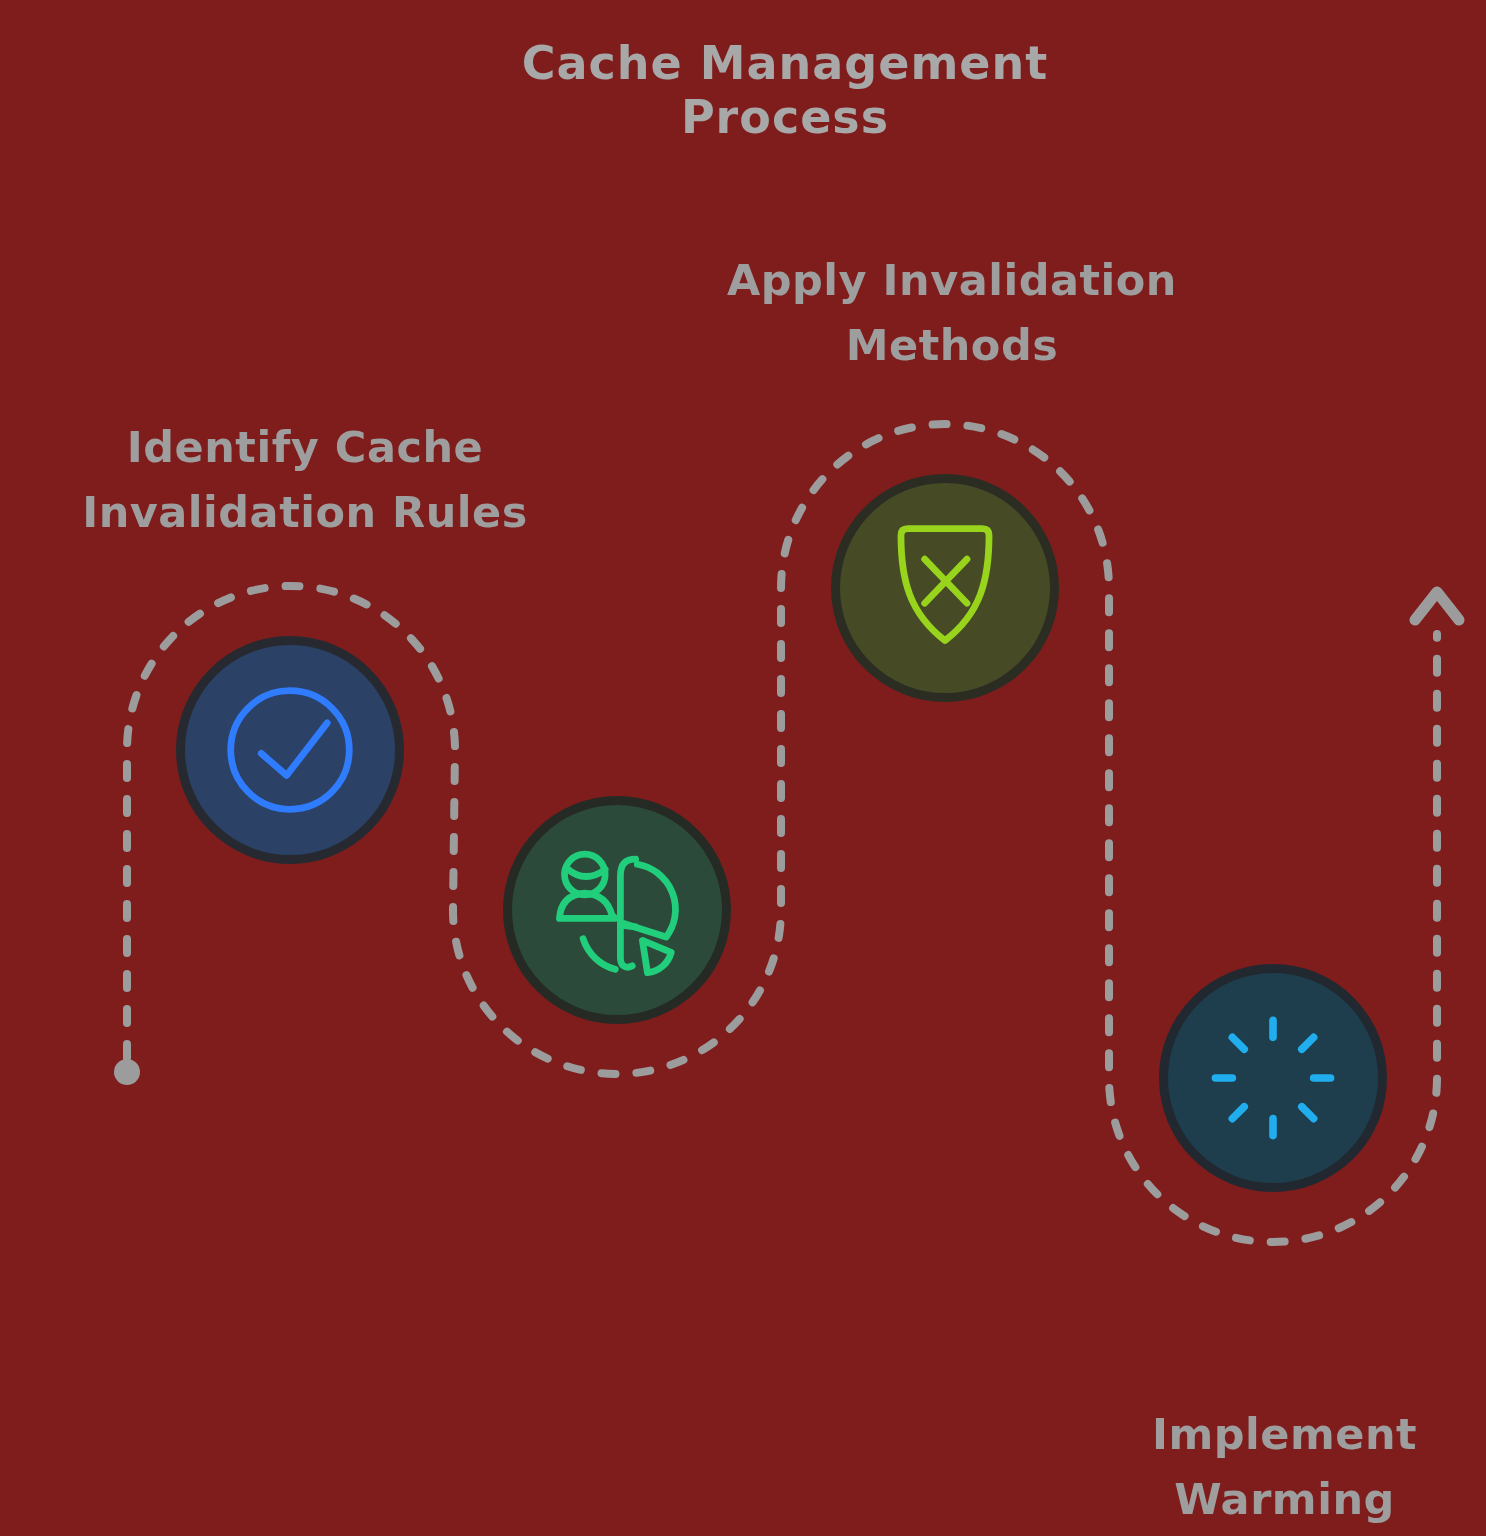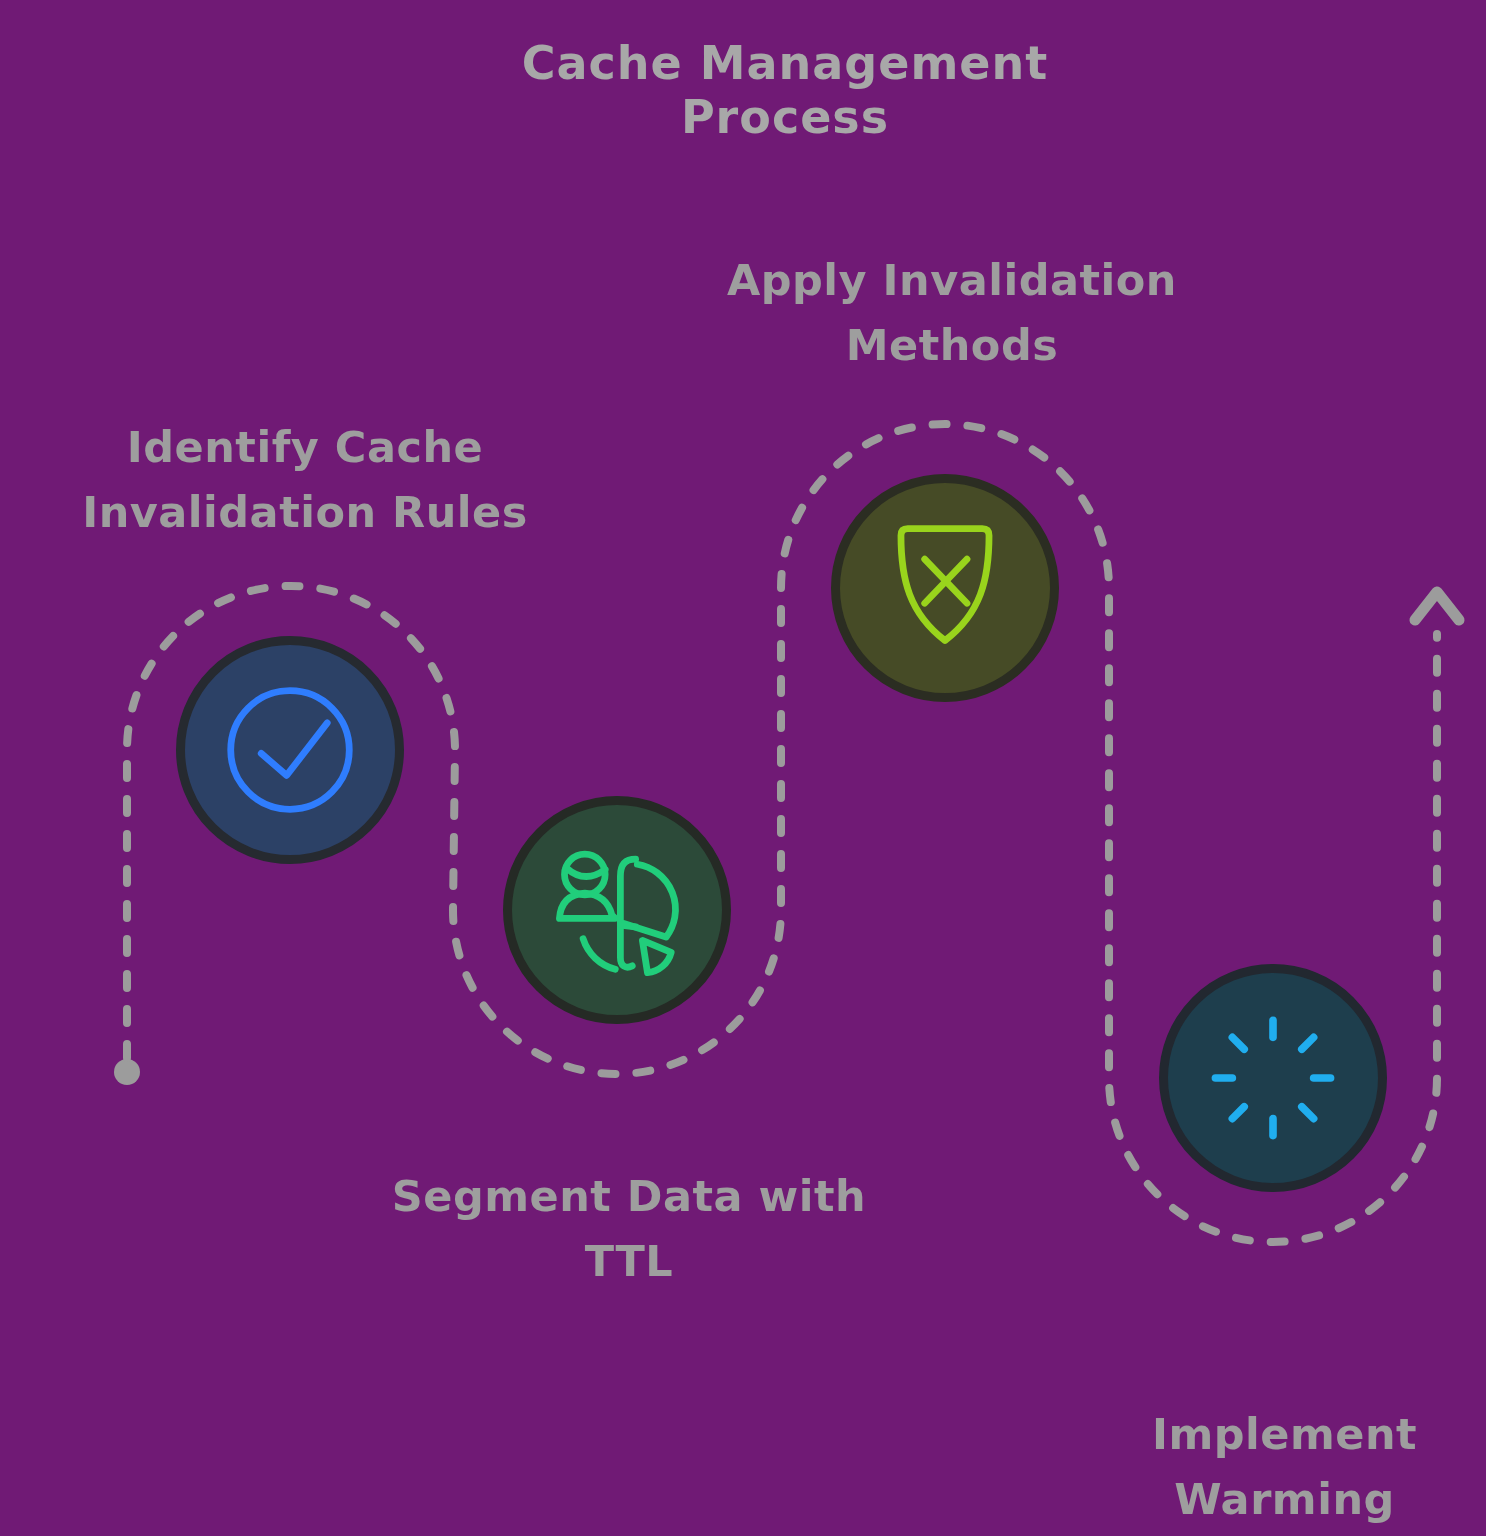--- a/index.html
+++ b/index.html
@@ -4,21 +4,21 @@
 <style>
   html, body {
     margin: 0;
     padding: 0;
     background: #000000;
   }
   .stage {
     position: relative;
     width: 1486px;
     height: 1536px;
-    background: #701a75;
+    background: #7f1d1d;
     overflow: hidden;
     font-family: "DejaVu Sans", "Liberation Sans", sans-serif;
   }
   .diagram-title {
     position: absolute;
     left: 410px;
     top: 36px;
     width: 750px;
     margin: 0;
     text-align: center;
@@ -159,22 +159,20 @@
         <line x1="38" y1="86" x2="45" y2="79"></line>
         <line x1="28" y1="62" x2="38" y2="62"></line>
         <line x1="38" y1="38" x2="45" y2="45"></line>
       </g>
     </svg>
   </div>
 
   <p class="step-label label-identify">Identify Cache
 Invalidation Rules</p>
 
-  <p class="step-label label-segment">Segment Data with
-TTL</p>
 
   <p class="step-label label-apply">Apply Invalidation
 Methods</p>
 
   <p class="step-label label-implement">Implement
 Warming
 Mechanisms</p>
 
 </div>
 

